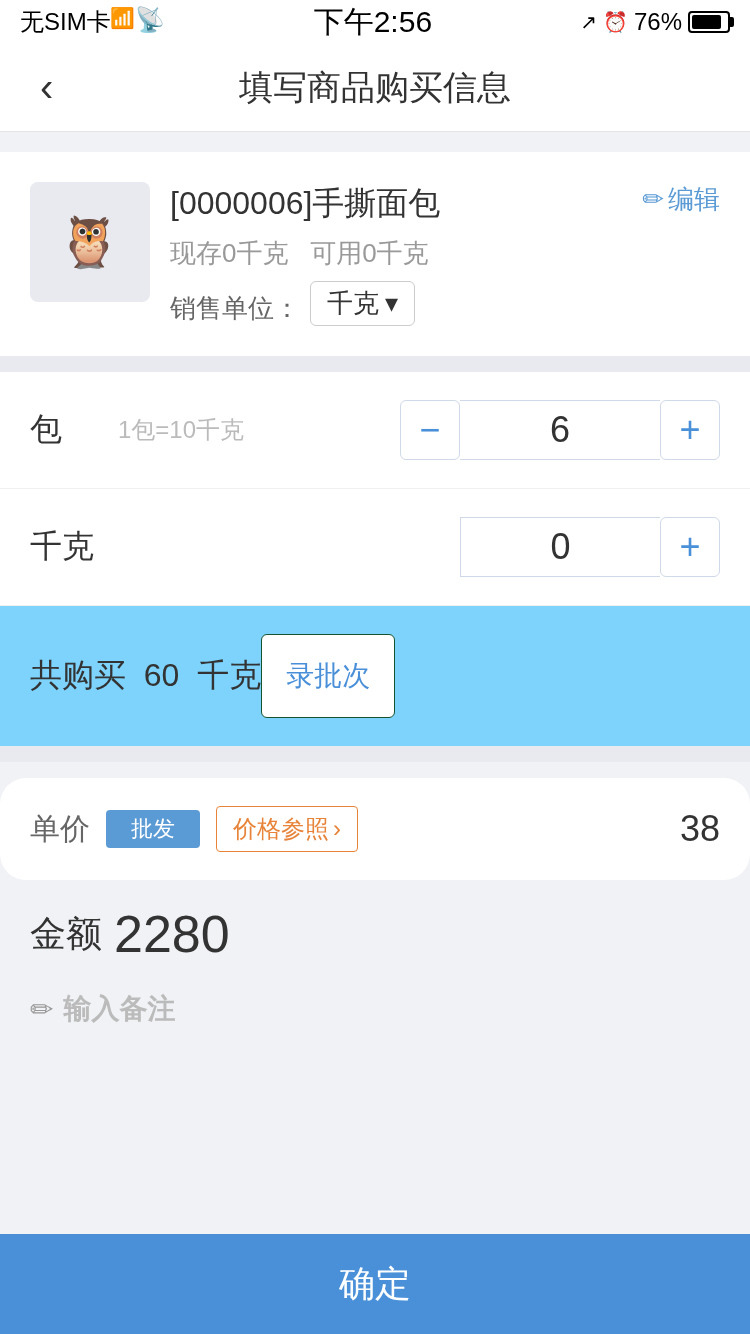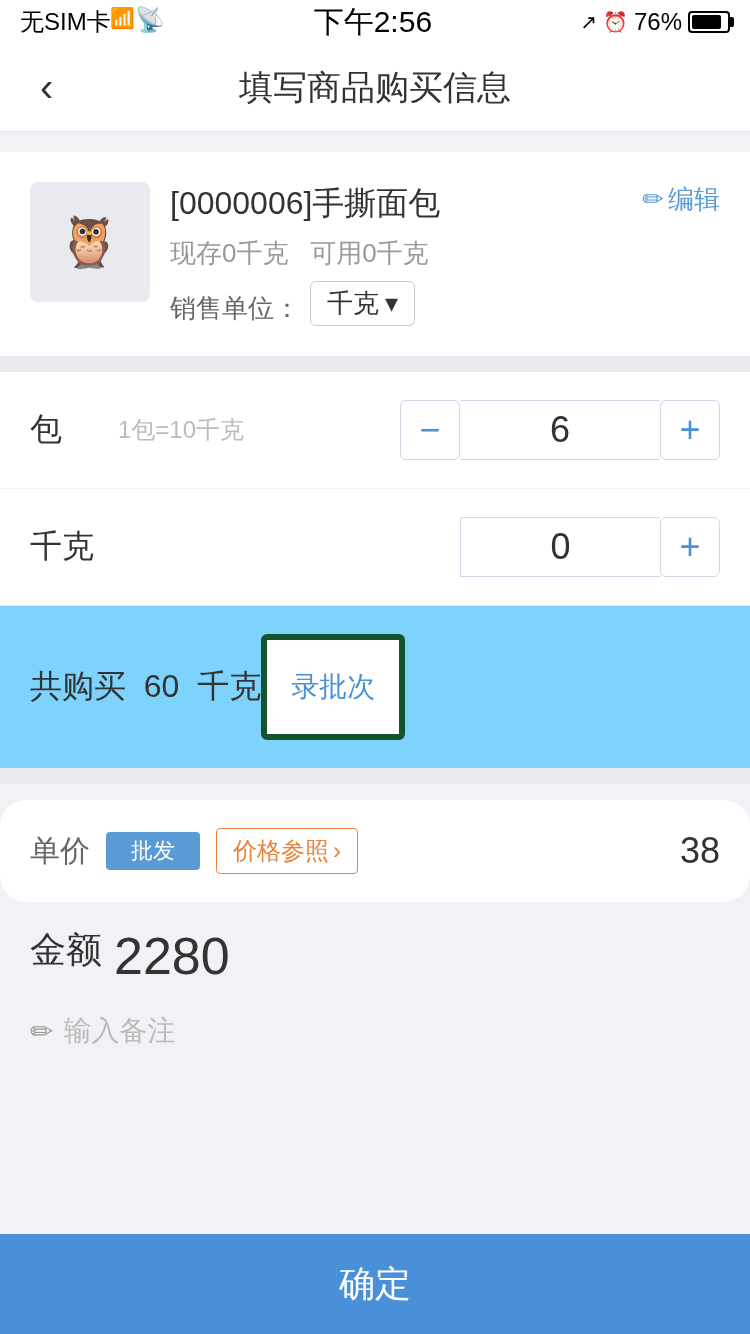--- a/index.html
+++ b/index.html
@@ -180,23 +180,23 @@
     }
     .summary-text {
       font-size: 32px;
       color: #333;
     }
     .summary-text span.highlight {
       color: #333;
       font-weight: 500;
     }
     .batch-btn {
-      border: 6px solid #14532d;
+      border: 1px solid #14532d;
       border-radius: 6px;
-      padding: 28px 24px;
+      padding: 22px 24px;
       font-size: 28px;
       color: #4a90d9;
       background: #fff;
       cursor: pointer;
     }
 
     
     .price-section {
       background: #fff;
       margin-top: 16px;
@@ -230,21 +230,21 @@
       cursor: pointer;
     }
     .price-value {
       margin-left: auto;
       font-size: 36px;
       color: #333;
       font-weight: 500;
     }
     .amount-row {
       display: flex;
-      align-items: flex-start;
+      align-items: center;
       font-size: 36px;
       color: #333;
       margin-bottom: 16px;
     }
     .amount-label { margin-right: 12px; }
     .amount-value { font-size: 52px; font-weight: 500; }
     .note-row {
       display: flex;
       align-items: center;
       gap: 10px;
@@ -377,21 +377,21 @@
   <span class="price-value">38</span>
 </div>
 
 <div style="background:#f0f2f5; padding: 24px 30px 16px 30px;">
   <div class="amount-row">
     <span class="amount-label">金额</span>
     <span class="amount-value">2280</span>
   </div>
   <div class="note-row">
     <span class="pencil-icon">✏</span>
-    <span style="color:#bbb;">输入备注</span>
+    <span style="color:#bbb;font-weight:bold;">输入备注</span>
   </div>
 </div>
 
 <div class="empty-space"></div>
 
 <div class="confirm-bar">
   <span class="confirm-text">确定</span>
 </div>
 
 </body></html>

